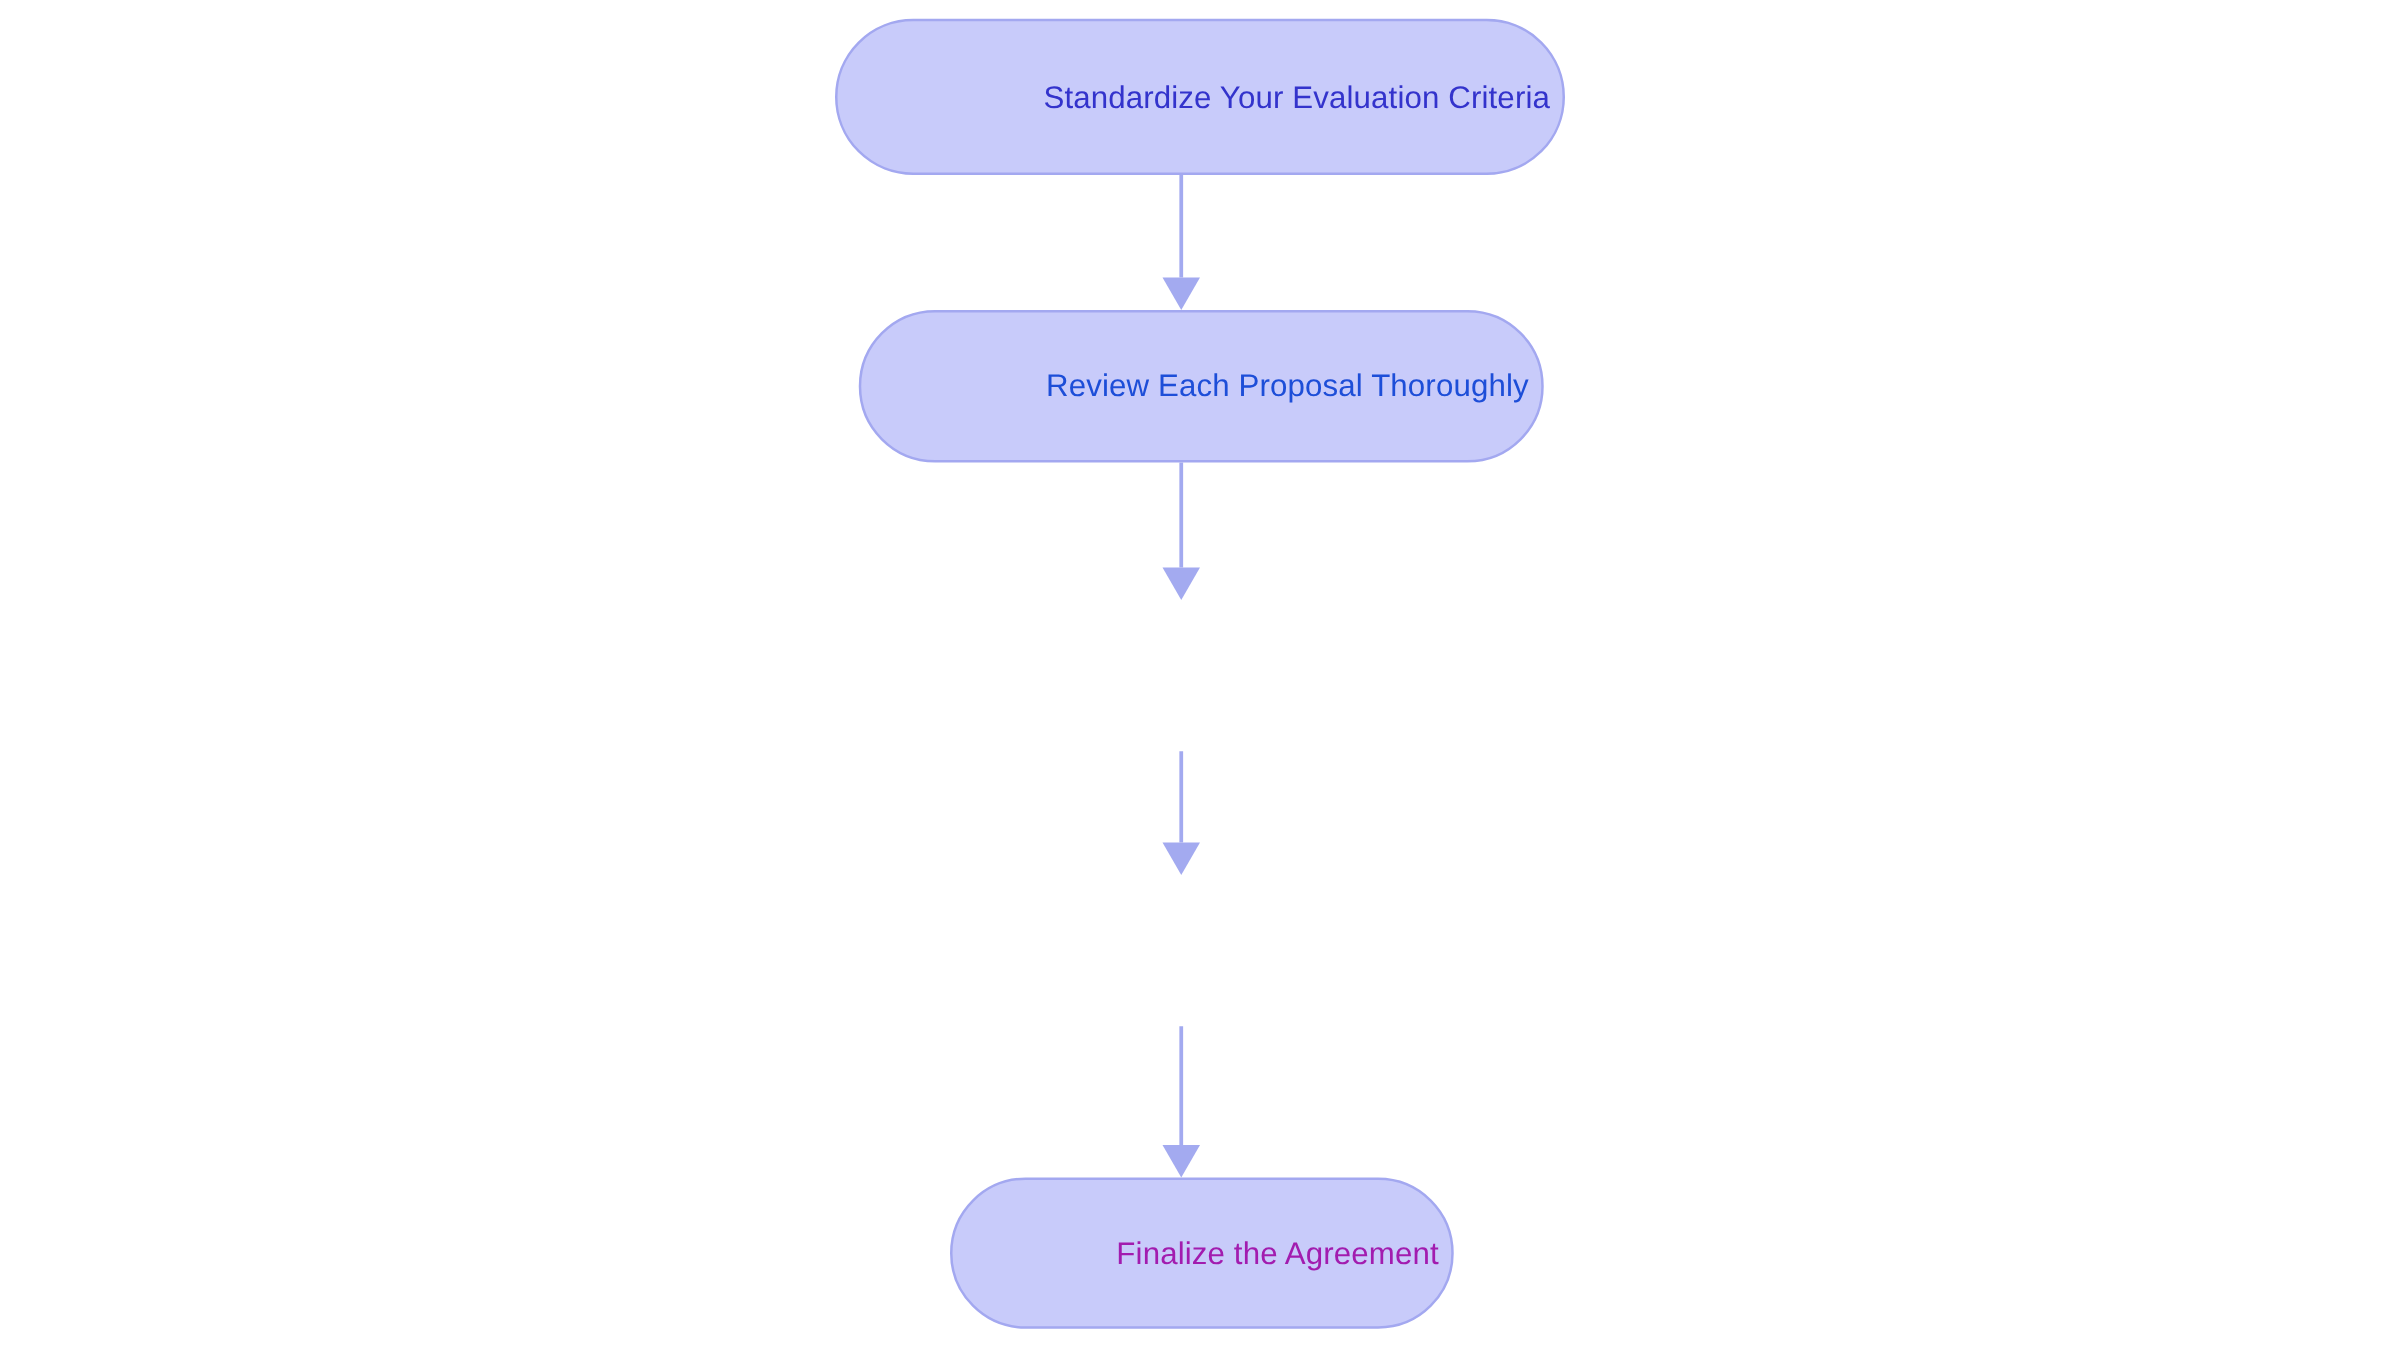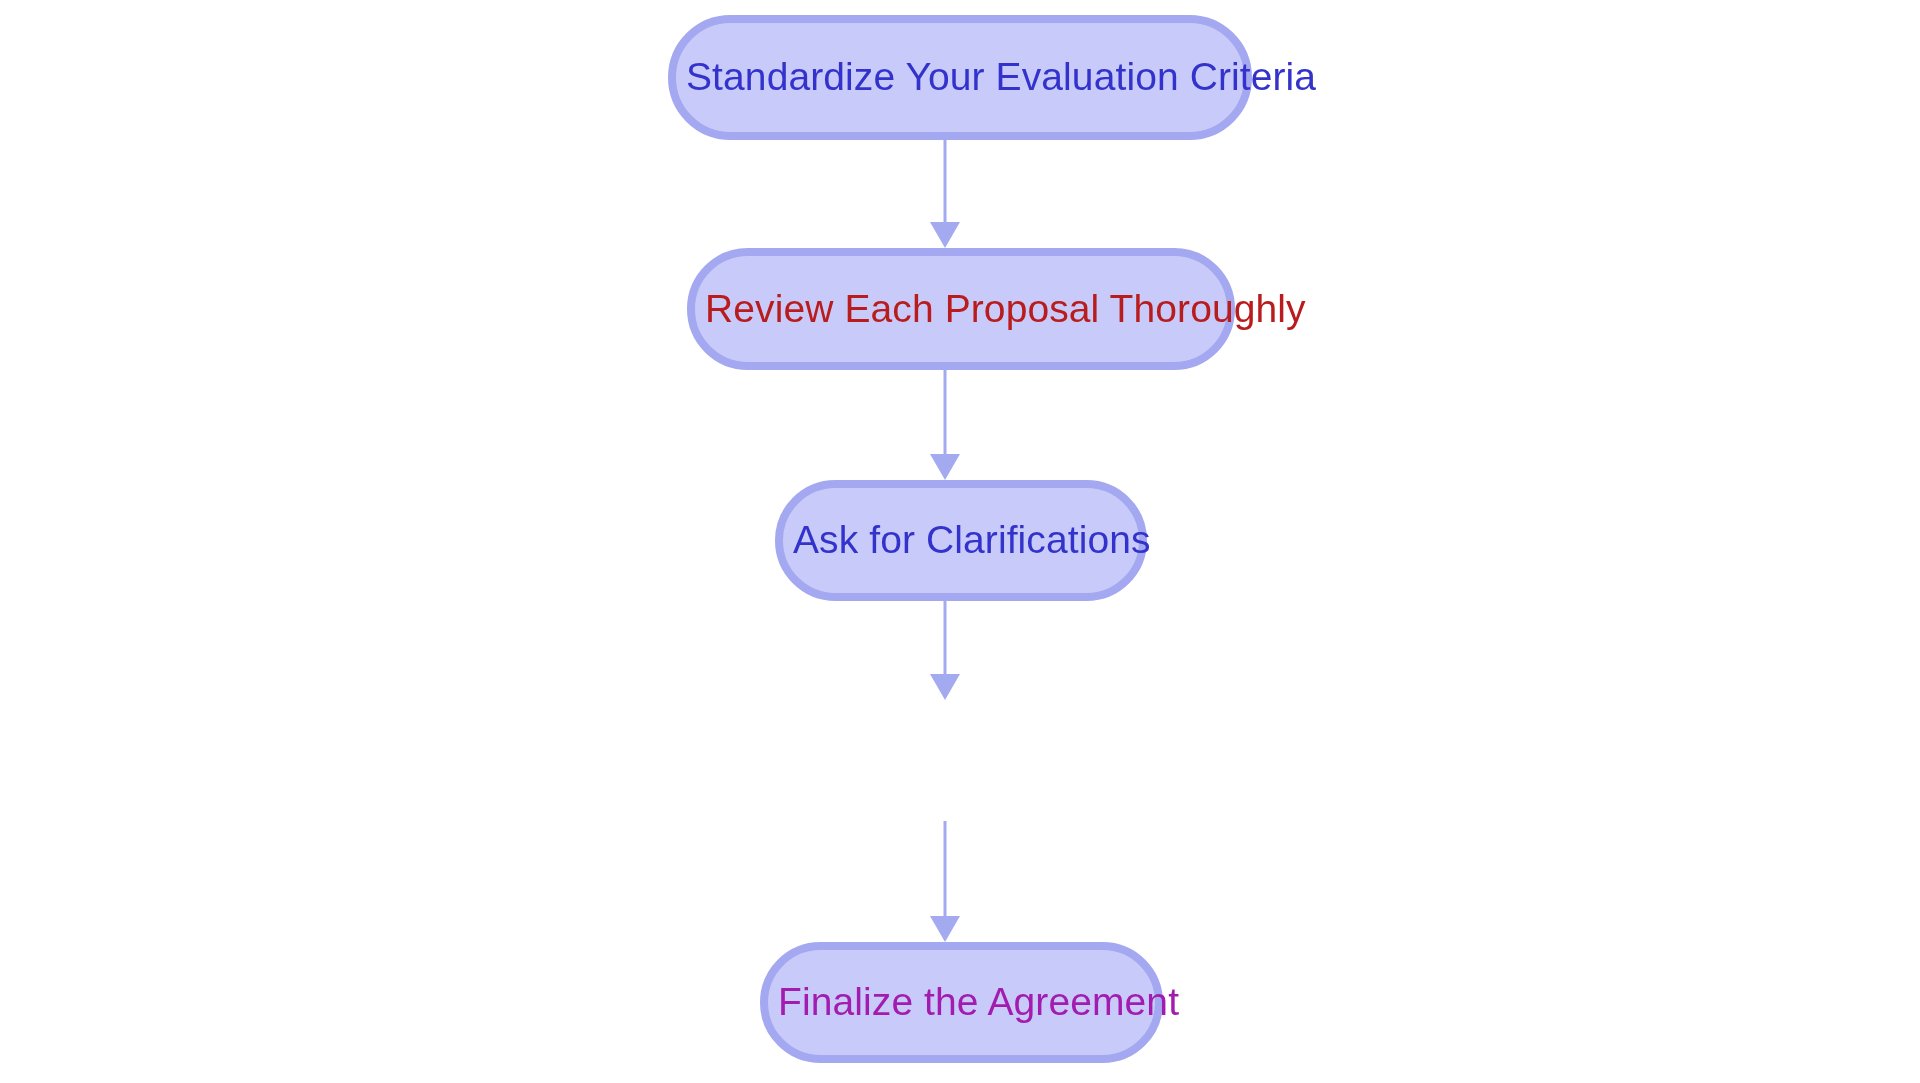--- a/index.html
+++ b/index.html
@@ -18,28 +18,28 @@
   #flowchart-canvas {
     position: relative;
     width: 1920px;
     height: 1083px;
     background: #ffffff;
   }
   .flow-node {
     position: absolute;
     box-sizing: border-box;
     background: #c8cbfa;
-    border: 8px solid #000000;
+    border: 2px solid #000000;
     border-radius: 999px;
     display: flex;
     align-items: center;
-    justify-content: flex-start;
+    justify-content: flex-end;
     text-align: center;
     color: #3333cc;
-    font-size: 39px;
+    font-size: 25px;
     font-weight: 400;
     letter-spacing: 0.1px;
     line-height: 1.2;
     white-space: nowrap;
     font-family: "Liberation Sans", "DejaVu Sans", sans-serif;
   }
   .flow-node .node-label {
     display: block;
     padding: 0 10px;
   }
@@ -79,26 +79,23 @@
       <svg width="30" height="121" viewBox="0 0 30 121">
         <rect x="13.5" y="0" width="3" height="95" fill="#a3aaf0"></rect>
         <polygon points="0,95 30,95 15,121" fill="#a3aaf0"></polygon>
       </svg>
     </div>
 
   <div class="flow-node" id="node-1-host" style="left: 668px; top: 15px; width: 584px; height: 125px; background: rgb(200, 203, 250); border-color: rgb(163, 168, 240); color: rgb(51, 51, 204);">
     <span class="node-label">Standardize Your Evaluation Criteria</span>
   </div>
 
-  <div class="flow-node" id="node-2-host" style="left: 687px; top: 248px; width: 548px; height: 122px; background: rgb(200, 203, 250); border-color: rgb(163, 168, 240); color: #b91c1c;">
+  <div class="flow-node" id="node-2-host" style="left: 687px; top: 248px; width: 548px; height: 122px; background: rgb(200, 203, 250); border-color: rgb(163, 168, 240); color: #1d4ed8;">
     <span class="node-label">Review Each Proposal Thoroughly</span>
   </div>
 
-  <div class="flow-node" id="node-3-host" style="left: 775px; top: 480px; width: 372px; height: 121px; background: rgb(200, 203, 250); border-color: rgb(163, 168, 240); color: rgb(51, 51, 204);">
-    <span class="node-label">Ask for Clarifications</span>
-  </div>
 
 
   <div class="flow-node" id="node-5-host" style="left: 760px; top: 942px; width: 403px; height: 121px; background: rgb(200, 203, 250); border-color: rgb(163, 168, 240); color: #a21caf;">
     <span class="node-label">Finalize the Agreement</span>
   </div>
 
 </div>
 
 </body></html>

